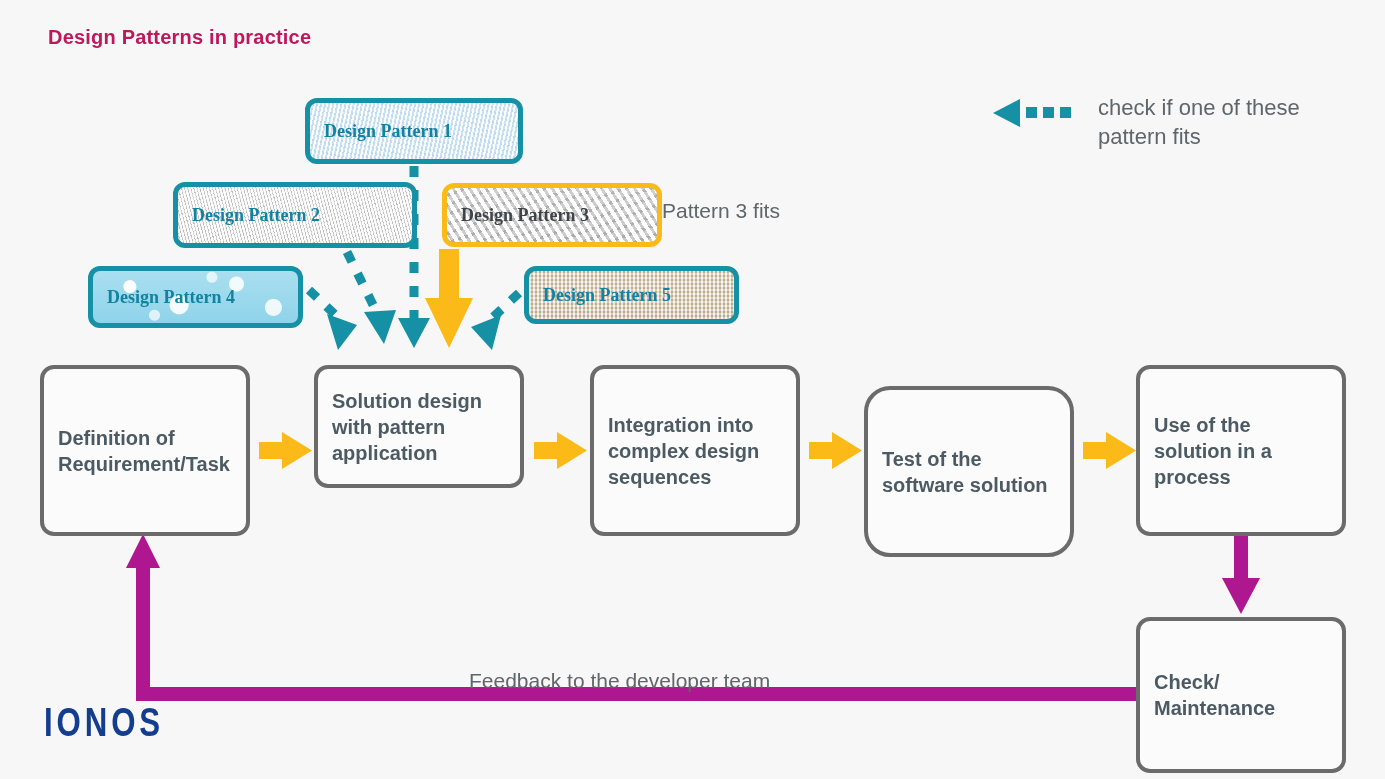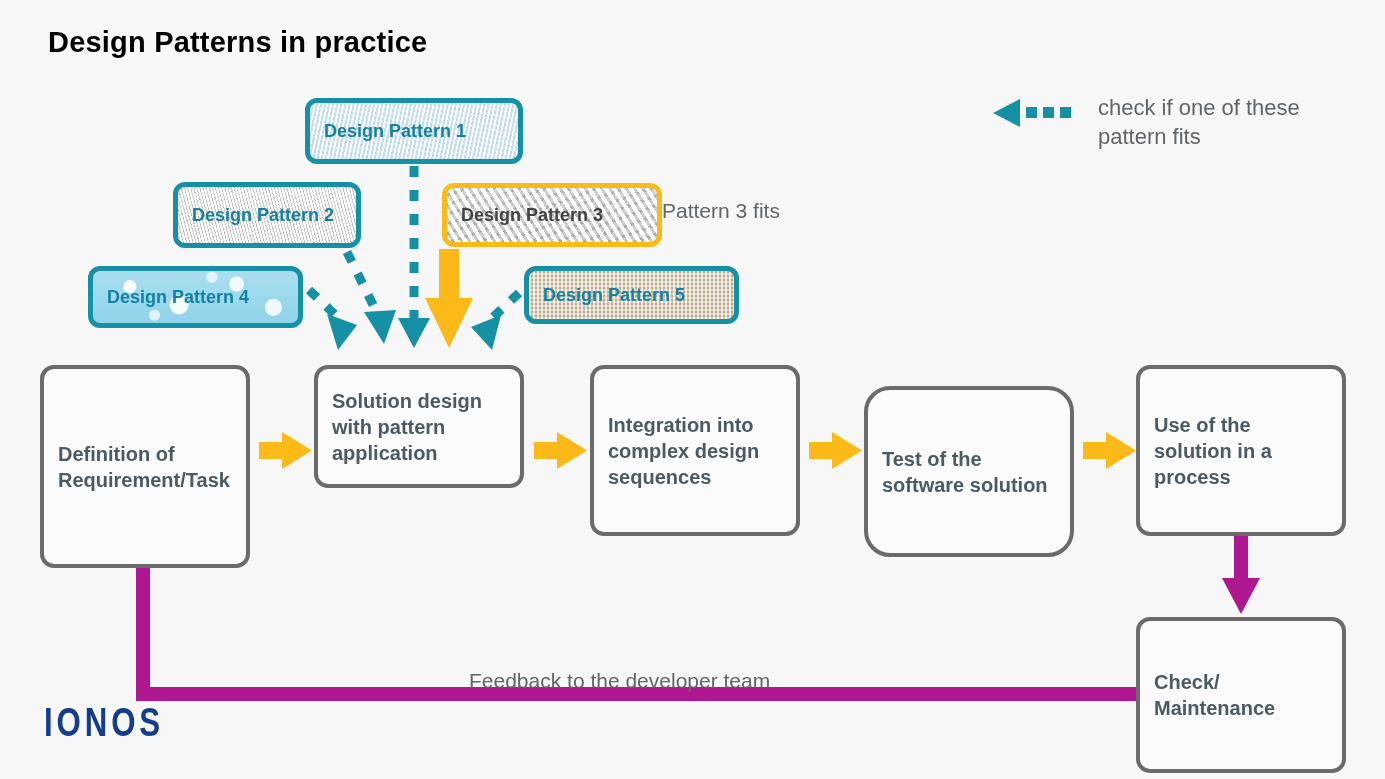--- a/index.html
+++ b/index.html
@@ -9,49 +9,50 @@
     font-family:"Liberation Sans","DejaVu Sans",sans-serif;
     overflow:hidden;
     position:relative;
   }
   #stage{position:absolute;left:0;top:0;width:1385px;height:779px;}
   .abs{position:absolute;}
 
   
   #title{
     left:48px;top:26px;
-    font-size:29px;font-weight:bold;color:#000000;
+    font-size:20px;font-weight:bold;color:#be185d;
     letter-spacing:.2px;
     white-space:nowrap;
   }
 
   
   .pat{
     box-sizing:border-box;
     border:5px solid #1590a5;
     border-radius:12px;
     display:flex;align-items:center;
     font-weight:bold;font-size:18px;
     color:#1382a0;
     padding:0 14px;
     overflow:hidden;
     background-color:#e7f2f9;
+    font-family:Liberation Serif, serif;
   }
   .pat span{position:relative;z-index:2;white-space:nowrap;}
 
   
   #pat1{
     left:305px;top:98px;width:218px;height:66px;
     background-image:
       repeating-linear-gradient(102deg, rgba(255,255,255,.85) 0 2px, rgba(183,214,236,.55) 2px 4px),
       repeating-linear-gradient(12deg, rgba(255,255,255,.5) 0 3px, rgba(160,200,228,.35) 3px 5px),
       linear-gradient(#dceaf6,#cfe3f3);
   }
   #pat2{
-    left:173px;top:182px;width:188px;height:66px;
+    left:173px;top:182px;width:244px;height:66px;
     background-image:
       repeating-linear-gradient(75deg, rgba(255,255,255,.9) 0 2px, rgba(150,150,150,.32) 2px 3px),
       repeating-linear-gradient(160deg, rgba(255,255,255,.75) 0 2px, rgba(120,120,120,.25) 2px 4px),
       linear-gradient(#f1f1f1,#e7e7e7);
   }
   #pat3{
     left:434px;top:183px;width:220px;height:64px;
     border-color:#fbba17;
     color:#3f4448;
     background-image:
@@ -97,21 +98,21 @@
   .proc{
     box-sizing:border-box;
     border:4px solid #6b6b6b;
     border-radius:14px;
     background:#fbfbfb;
     display:flex;align-items:center;
     padding:0 14px;
     font-size:20px;font-weight:bold;color:#4c5a63;
     line-height:26px;
   }
-  #proc1{left:40px;top:365px;width:210px;height:203px;}
+  #proc1{left:40px;top:365px;width:210px;height:171px;}
   #proc2{left:314px;top:365px;width:210px;height:123px;}
   #proc3{left:590px;top:365px;width:210px;height:171px;}
   #proc4{left:864px;top:386px;width:210px;height:171px;border-radius:26px;}
   #proc5{left:1136px;top:365px;width:210px;height:171px;}
   #proc6{left:1136px;top:617px;width:210px;height:156px;}
 
   
   #logo{
     left:44px;top:700px;
     font-size:40px;font-weight:bold;color:#133d8d;

